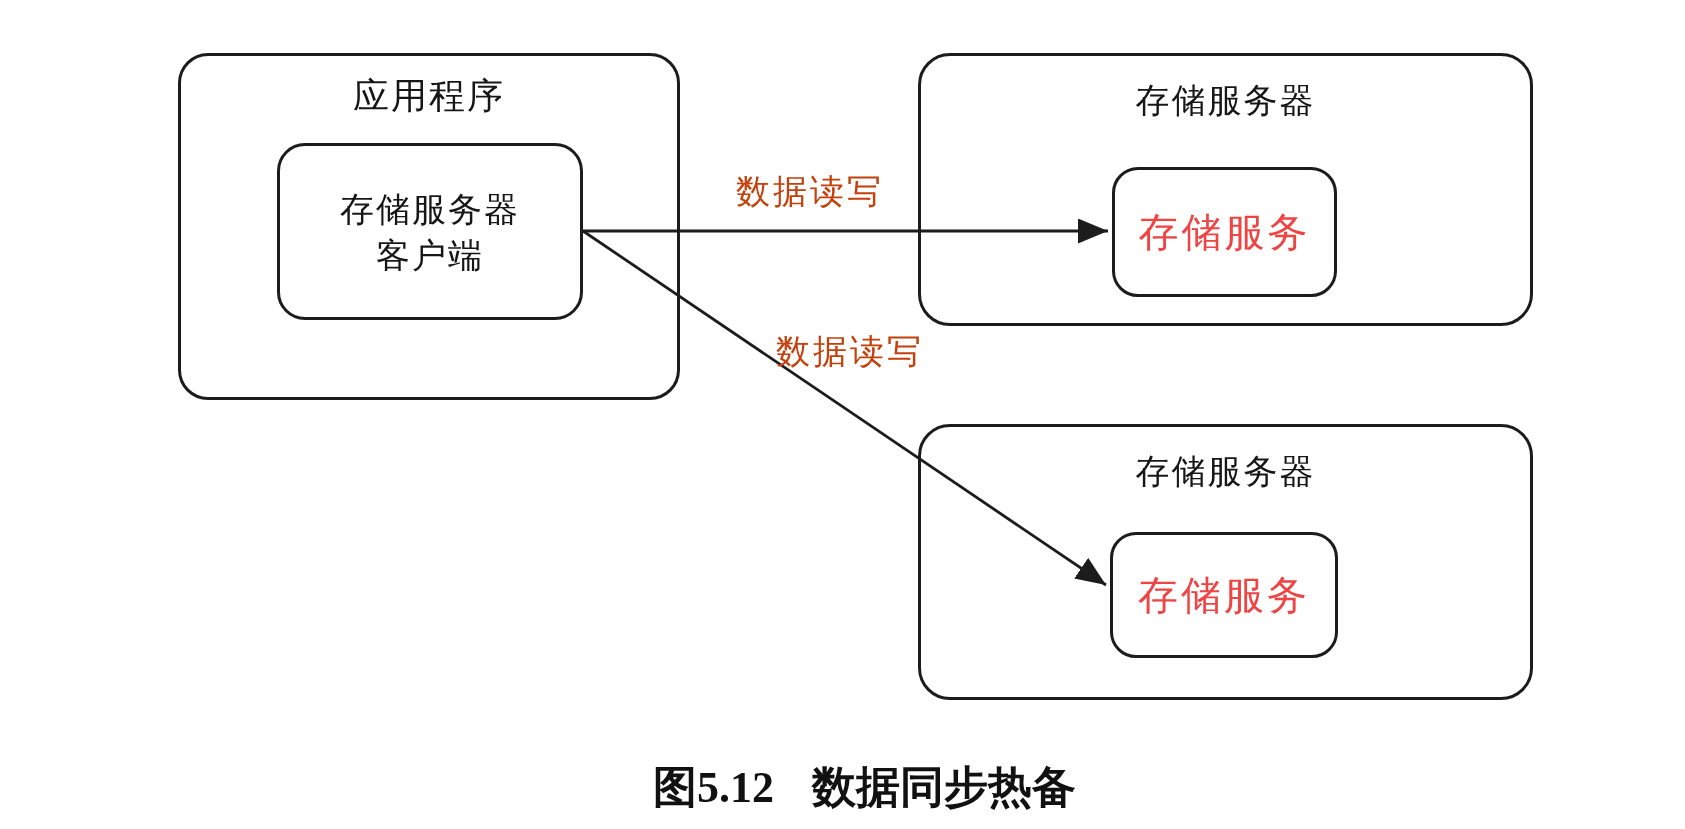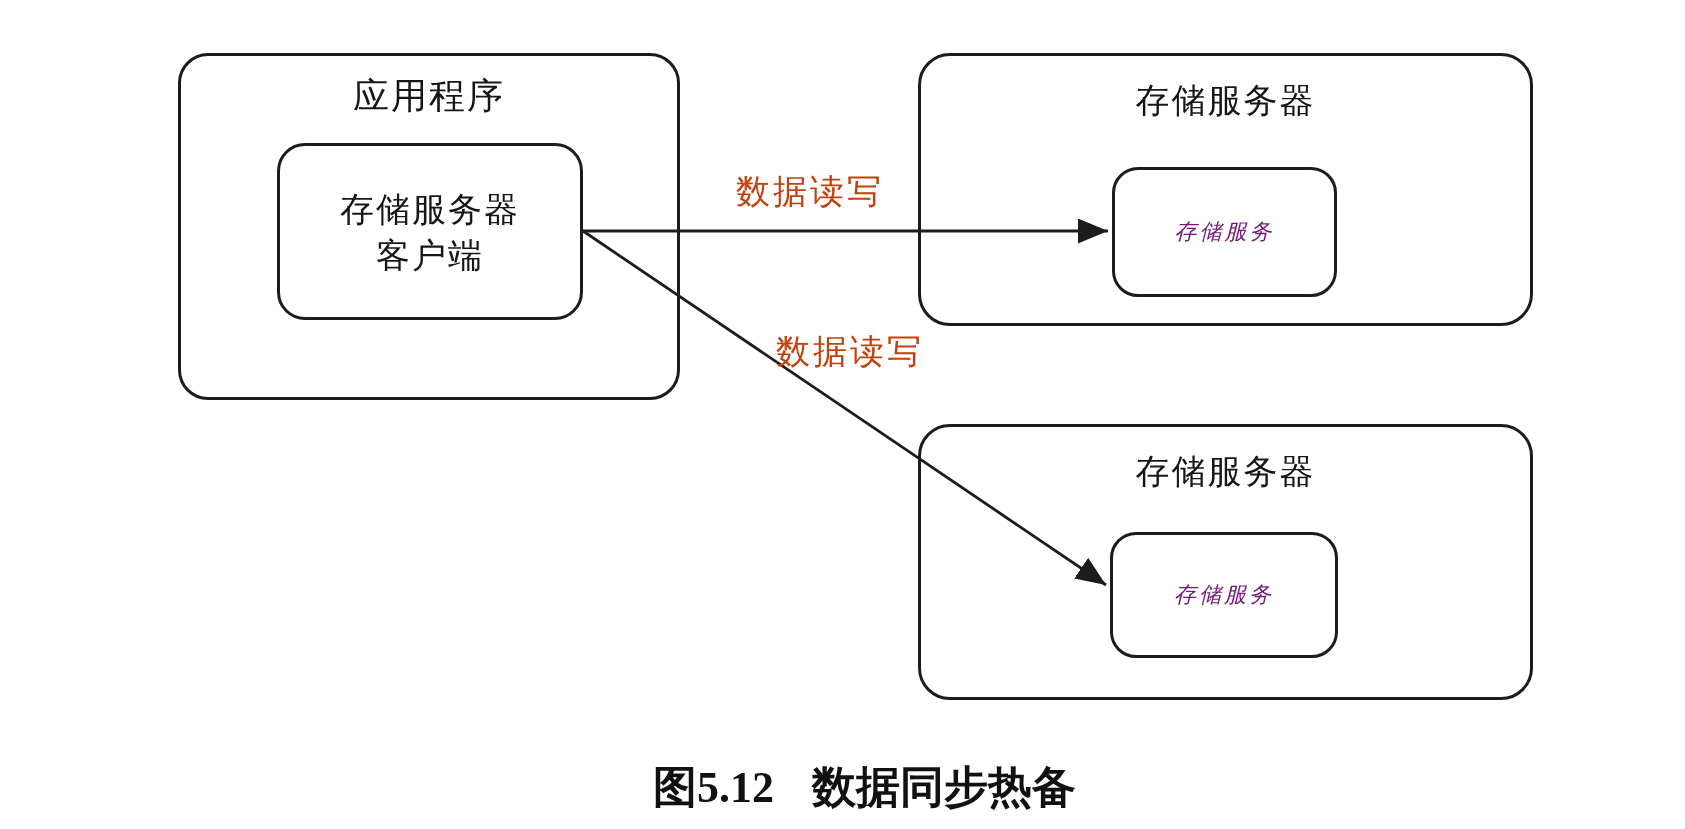--- a/index.html
+++ b/index.html
@@ -50,24 +50,23 @@
   .app-title { top: 16px; font-size: 36px; }
   .server-title { top: 22px; }
 
   .client-text {
     font-size: 34px;
     line-height: 46px;
     letter-spacing: 2px;
     color: #161616;
   }
   .service-text {
-    font-size: 22px;
+    font-size: 40px;
     letter-spacing: 3px;
-    color: #701a75;
-    font-style: italic;
+    color: #ef4444;
   }
 
   .flow-label {
     position: absolute;
     transform: translate(-50%, -50%);
     font-size: 34px;
     letter-spacing: 3px;
     white-space: nowrap;
     color: #c2410c;
     background: transparent;

